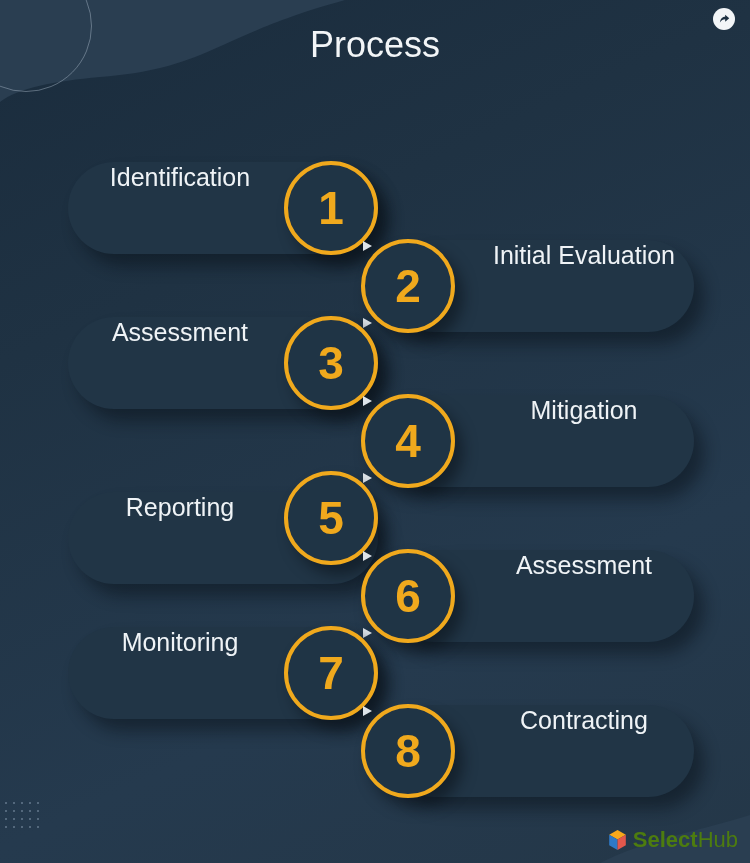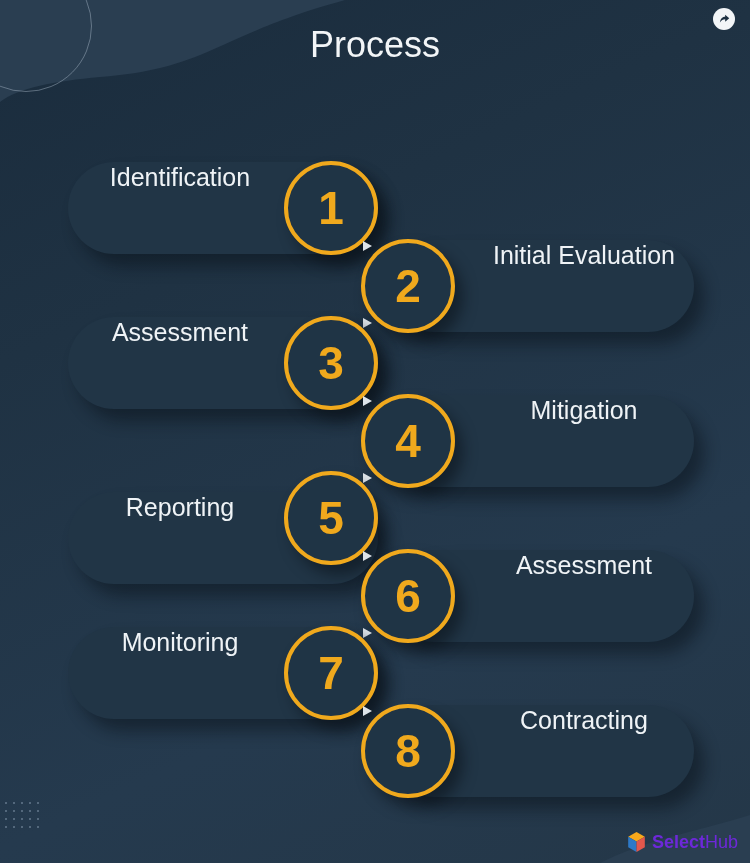--- a/index.html
+++ b/index.html
@@ -38,21 +38,21 @@
   .circle.even{left:361px;}
   .t1{top:162px}.t2{top:240px}.t3{top:317px}.t4{top:395px}
   .t5{top:492px}.t6{top:550px}.t7{top:627px}.t8{top:705px}
   .c1{top:161px}.c2{top:239px}.c3{top:316px}.c4{top:394px}
   .c5{top:471px}.c6{top:549px}.c7{top:626px}.c8{top:704px}
   .arrow{position:absolute;left:363px;width:0;height:0;
     border-left:9px solid #DDE3E9;border-top:5.5px solid transparent;border-bottom:5.5px solid transparent;}
   .a1{top:241px}.a2{top:318px}.a3{top:396px}.a4{top:473px}.a5{top:551px}.a6{top:628px}.a7{top:706px}
   
   .logo{position:absolute;right:12px;bottom:10px;display:flex;align-items:center;gap:5px;}
-  .logo-text{color:#6d28d9;font-size:18px;}
+  .logo-text{color:#4d7c0f;font-size:22px;}
   .logo-text .bold{font-weight:700;}
   .logo-text .light{font-weight:400;}
 </style>
 </head>
 <body>
 
 <svg class="corner-blob" viewBox="0 0 360 120" aria-hidden="true">
   <path d="M0,0 L345,0 C280,18 253,32 214,49 C178,65 150,73 100,77 C55,81 18,88 0,102 Z" fill="#2A3E51"></path>
 </svg>
 <div class="corner-arc"></div>

